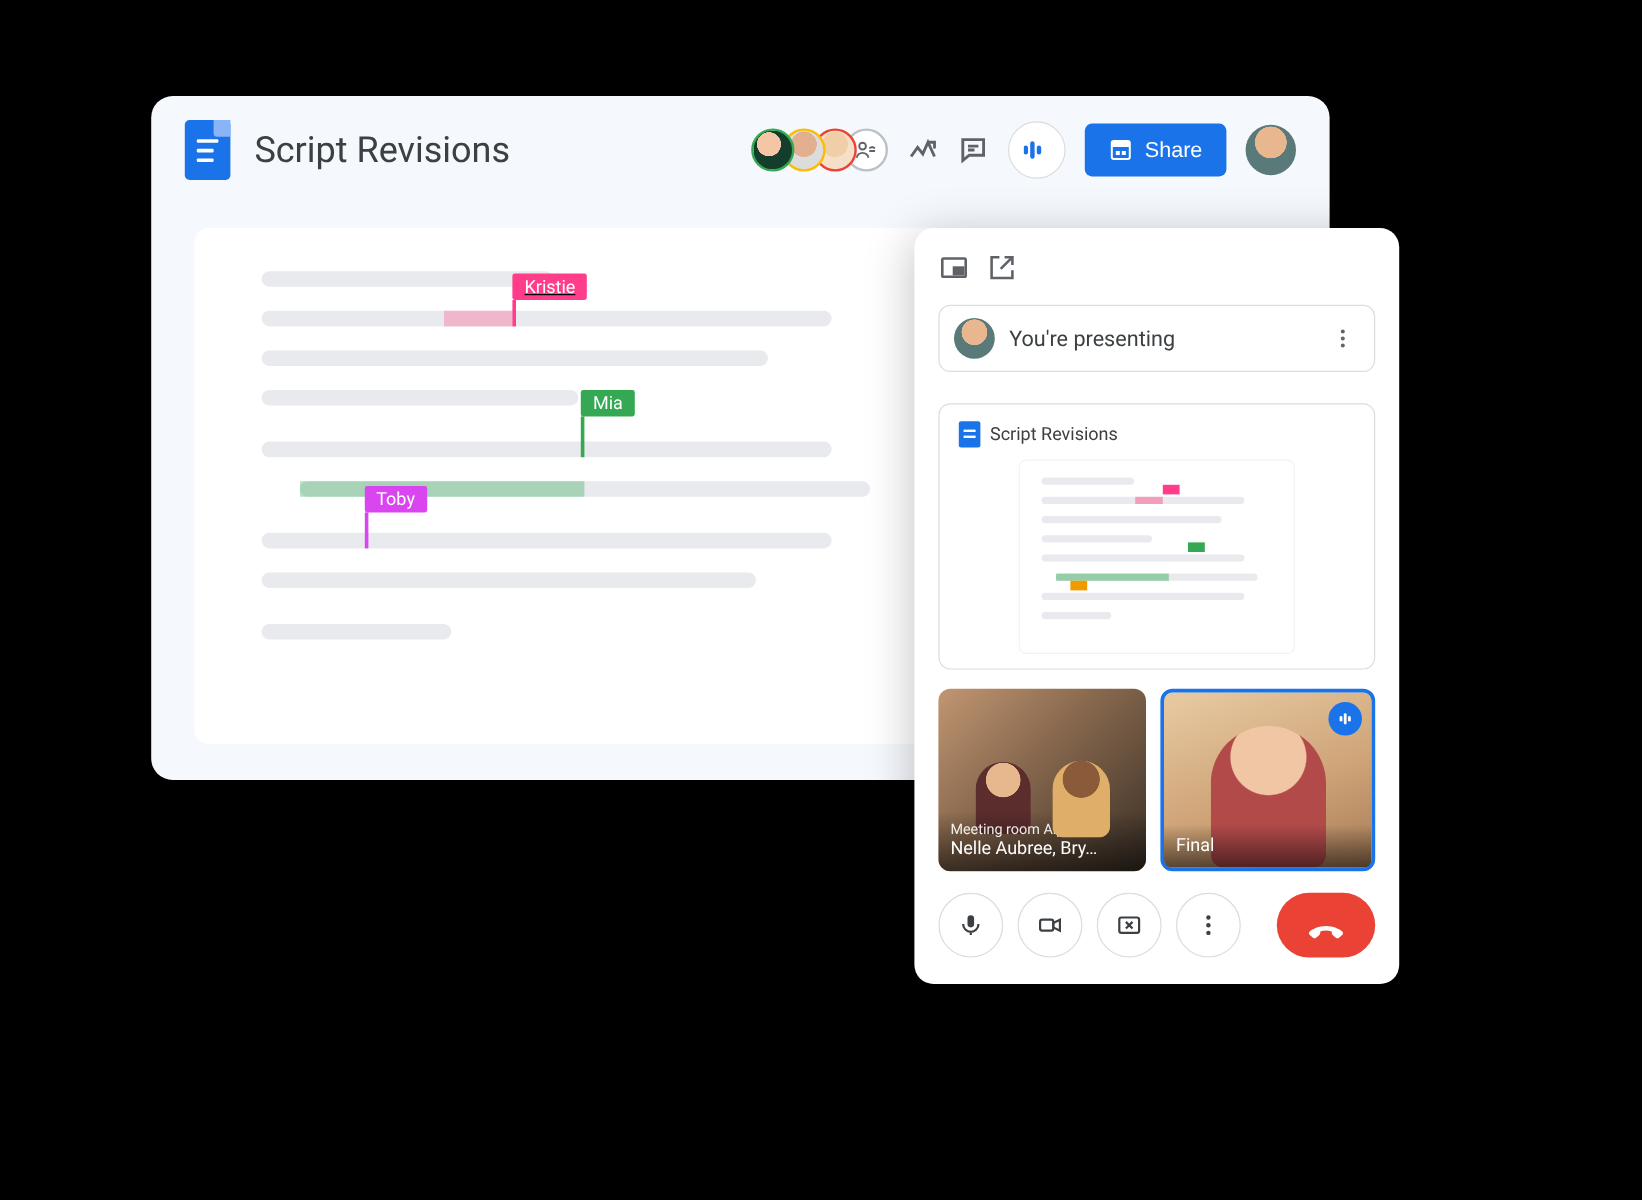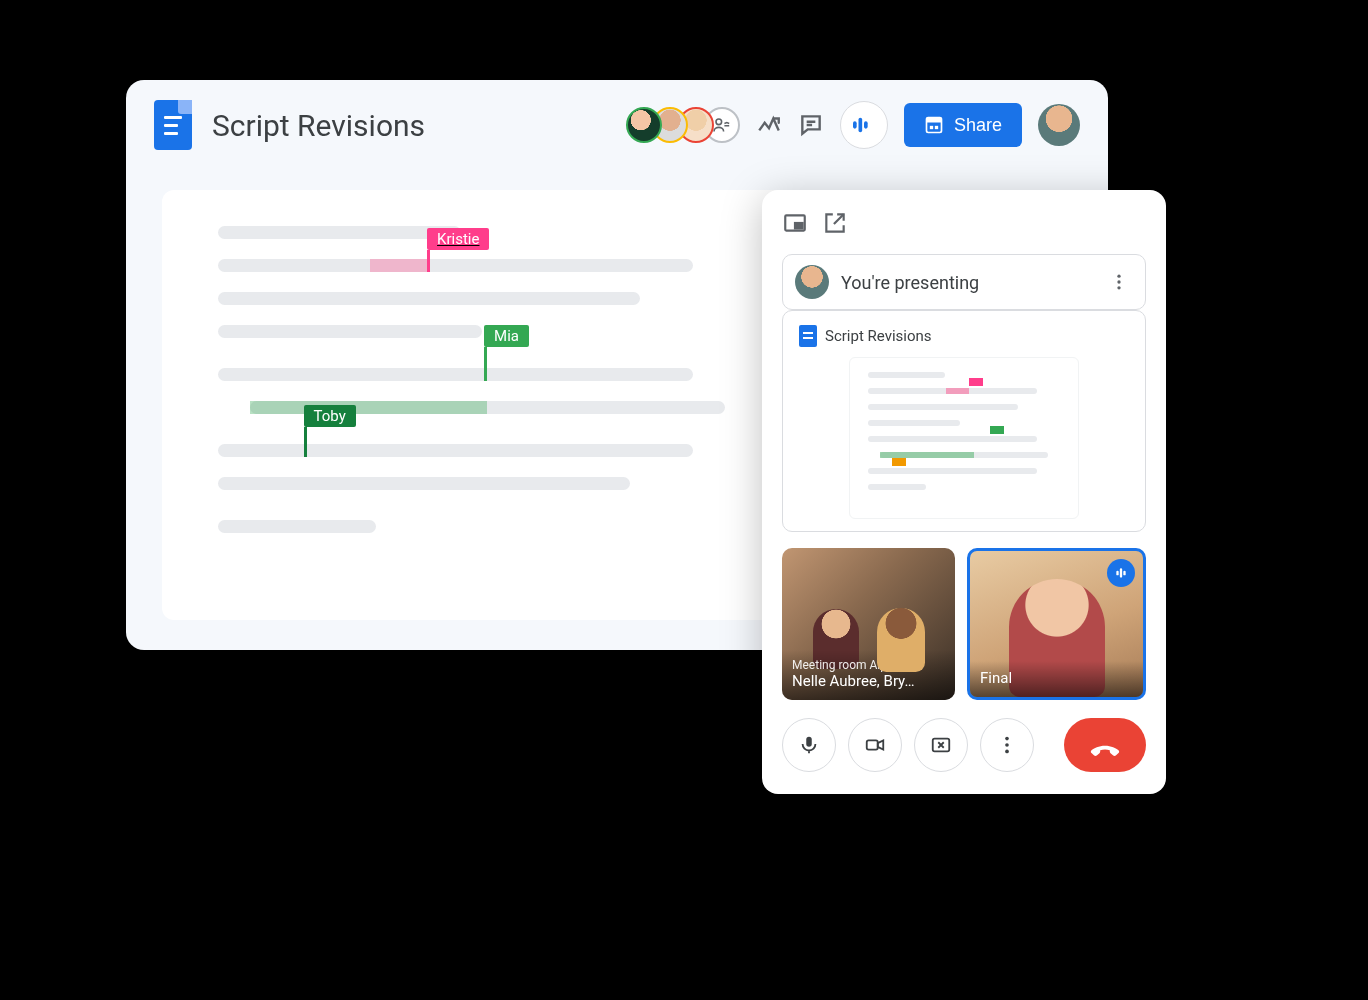--- a/index.html
+++ b/index.html
@@ -149,21 +149,21 @@
     width: 3px;
     background: inherit;
   }
   .hl {
     position:absolute; top:0; bottom:0;
   }
   .hl.pink { background: rgba(255,64,129,0.3);}
   .hl.green { background: rgba(52,168,83,0.35);}
   .fl-pink .label, .fl-pink .stem { background: #ff3d8b;}
   .fl-green .label, .fl-green .stem { background: #34a853;}
-  .fl-orange .label, .fl-orange .stem { background: #15803d; text-align: right;}
+  .fl-orange .label, .fl-orange .stem { background: #d946ef; text-align: right;}
 
   
   .meet-panel {
     position: absolute;
     left: 762px; top: 190px;
     width: 404px;
     background: #fff;
     border-radius: 16px;
     box-shadow: 0 8px 40px rgba(0,0,0,0.25);
     padding: 20px 20px 22px 20px;
@@ -171,21 +171,21 @@
   .meet-header {
     display:flex;align-items:center;gap:14px; margin-bottom: 18px;
   }
   .meet-title { font-size: 22px; color:#3c4043; flex:1;}
   .meet-icon { color:#5f6368; cursor:pointer;}
   .presenting-card {
     border:1px solid #dadce0;
     border-radius: 10px;
     padding: 10px 12px;
     display:flex;align-items:center;gap:12px;
-    margin-bottom: 0;
+    margin-bottom: 26px;
   }
   .sm-avatar {
     width:34px;height:34px;border-radius:50%;
     background: radial-gradient(circle at 50% 35%, #e8b68f 38%, #5a7a7a 39%);
   }
   .presenting-card .txt { font-size:18px; color:#3c4043; flex:1;}
   .dots-btn { color:#5f6368; cursor:pointer; padding:4px;}
   .preview-card {
     border:1px solid #dadce0;
     border-radius:10px;

